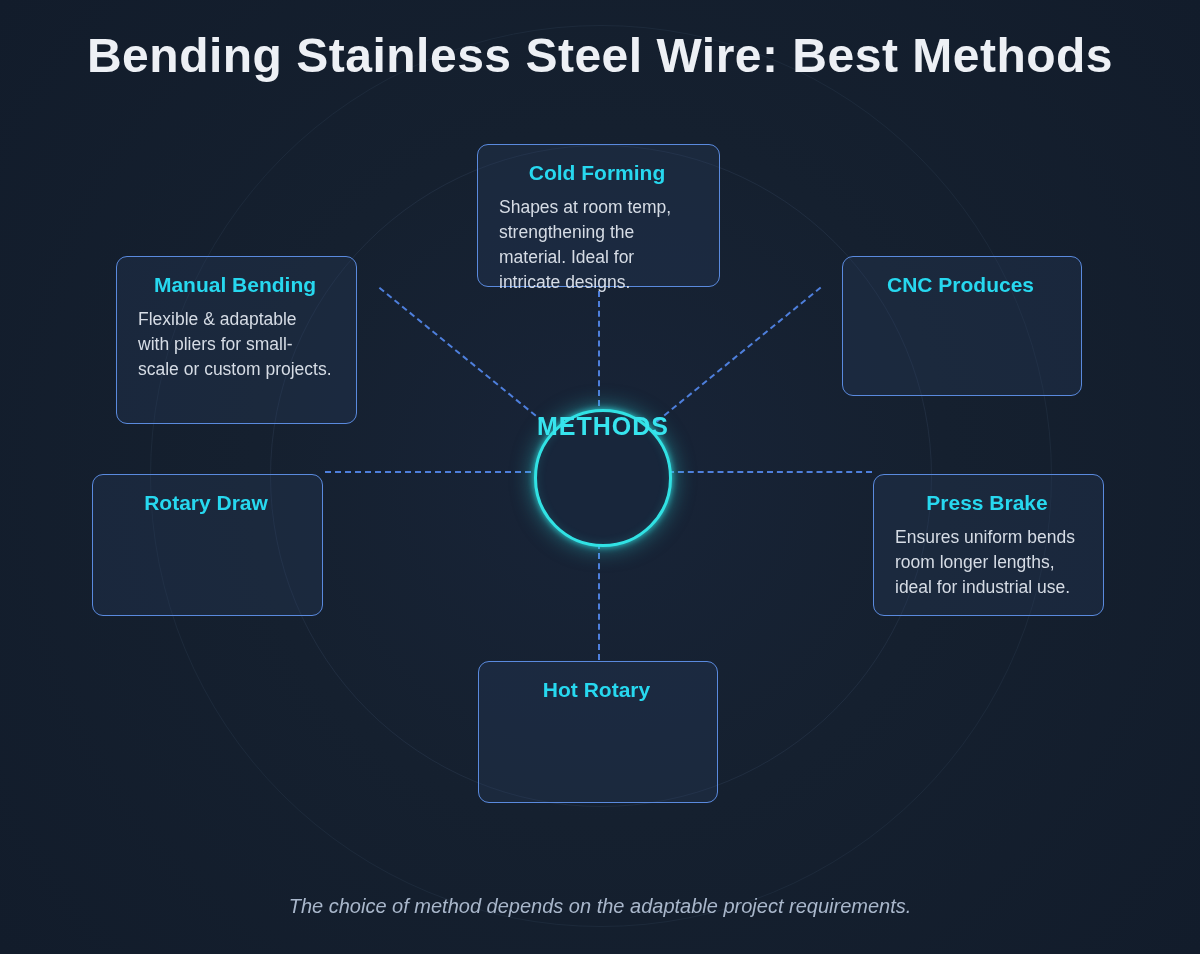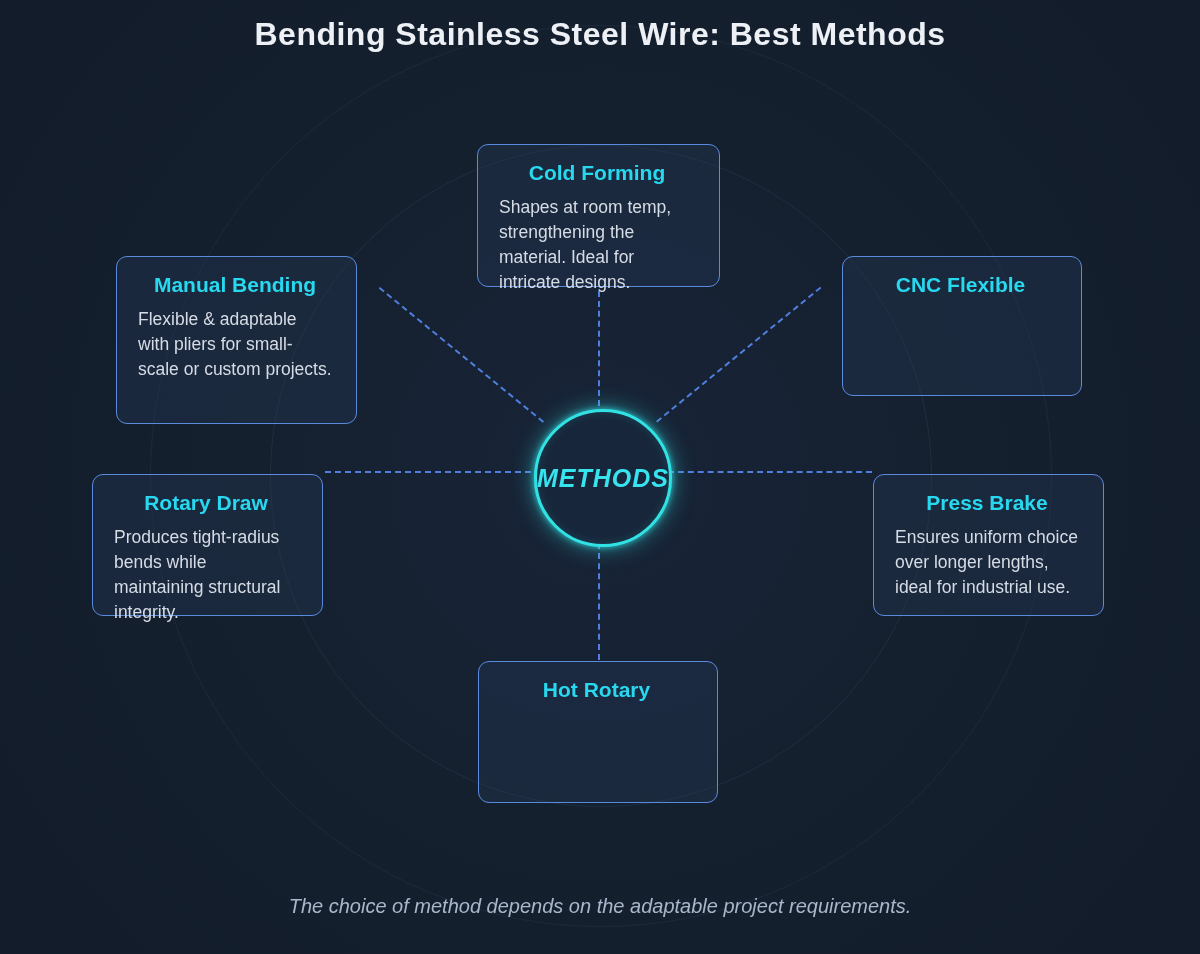--- a/index.html
+++ b/index.html
@@ -7,40 +7,40 @@
     position:relative;width:1200px;height:954px;overflow:hidden;
     background:radial-gradient(circle at 600px 475px, #182438 0%, #15202f 45%, #121c2b 100%);
     font-family:"Liberation Sans","DejaVu Sans",sans-serif;
   }
   
   .ring{position:absolute;border:1px solid rgba(130,160,210,0.10);border-radius:50%;}
   .ring-inner{left:270px;top:145px;width:660px;height:660px;}
   .ring-outer{left:150px;top:25px;width:900px;height:900px;border-color:rgba(130,160,210,0.08);}
   
   .main-title{
-    position:absolute;left:0;top:16px;width:1200px;text-align:center;
-    font-size:32px;font-weight:bold;letter-spacing:0.5px;color:#edf0f5;
+    position:absolute;left:0;top:28px;width:1200px;text-align:center;
+    font-size:48px;font-weight:bold;letter-spacing:0.5px;color:#edf0f5;
   }
   
   .conn{position:absolute;}
   .conn-v{border-left:2px dashed #4e7fdc;width:0;}
   .conn-h{border-top:2px dashed #4e7fdc;height:0;}
   .conn-d{border-top:2px dashed #4e7fdc;height:0;transform-origin:left top;}
   .conn-top{left:598px;top:291px;height:115px;}
   .conn-bottom{left:598px;top:543px;height:117px;}
   .conn-left{left:325px;top:471px;width:206px;}
   .conn-right{left:668px;top:471px;width:204px;}
   .conn-upleft{left:380px;top:287px;width:212px;transform:rotate(39.3deg);}
   .conn-upright{left:656px;top:421px;width:212px;transform:rotate(-39.3deg);}
   
   .hub{
     position:absolute;left:534px;top:409px;width:132px;height:132px;border-radius:50%;
     background:#18263b;border:3px solid #31e2e4;
     box-shadow:0 0 22px rgba(49,226,228,0.55), 0 0 6px rgba(49,226,228,0.8), inset 0 0 10px rgba(49,226,228,0.15);
-    display:flex;align-items:center;justify-content:center;font-style:italic;
+    display:flex;justify-content:center;
   }
   .hub-label{font-size:25px;font-weight:bold;letter-spacing:1px;color:#37e4ee;}
   
   .card{
     position:absolute;box-sizing:border-box;border:1.5px solid #5a8ade;border-radius:11px;
     background:rgba(42,64,100,0.28);
     padding:14px 24px 14px 21px;
   }
   .card-title{
     text-align:center;font-size:21px;font-weight:bold;color:#27d8ef;margin:2px 0 10px 0;
@@ -85,31 +85,30 @@
     <div class="card-title">Cold Forming</div>
     <div class="card-desc">Shapes at room temp, strengthening the material. Ideal for intricate designs.</div>
   </div>
 
   <div class="card card-manual">
     <div class="card-title">Manual Bending</div>
     <div class="card-desc">Flexible &amp; adaptable with pliers for small-scale or custom projects.</div>
   </div>
 
   <div class="card card-cnc">
-    <div class="card-title">CNC Flexible</div>
+    <div class="card-title">CNC Produces</div>
   </div>
 
   <div class="card card-rotary">
     <div class="card-title">Rotary Draw</div>
-    <div class="card-desc">Produces tight-radius bends while maintaining structural integrity.</div>
   </div>
 
   <div class="card card-press">
     <div class="card-title">Press Brake</div>
-    <div class="card-desc">Ensures uniform choice over longer lengths, ideal for industrial use.</div>
+    <div class="card-desc">Ensures uniform bends room longer lengths, ideal for industrial use.</div>
   </div>
 
   <div class="card card-hot">
     <div class="card-title">Hot Rotary</div>
   </div>
 
   <div class="footer-note">The choice of method depends on the adaptable project requirements.</div>
 
 </div>
 

